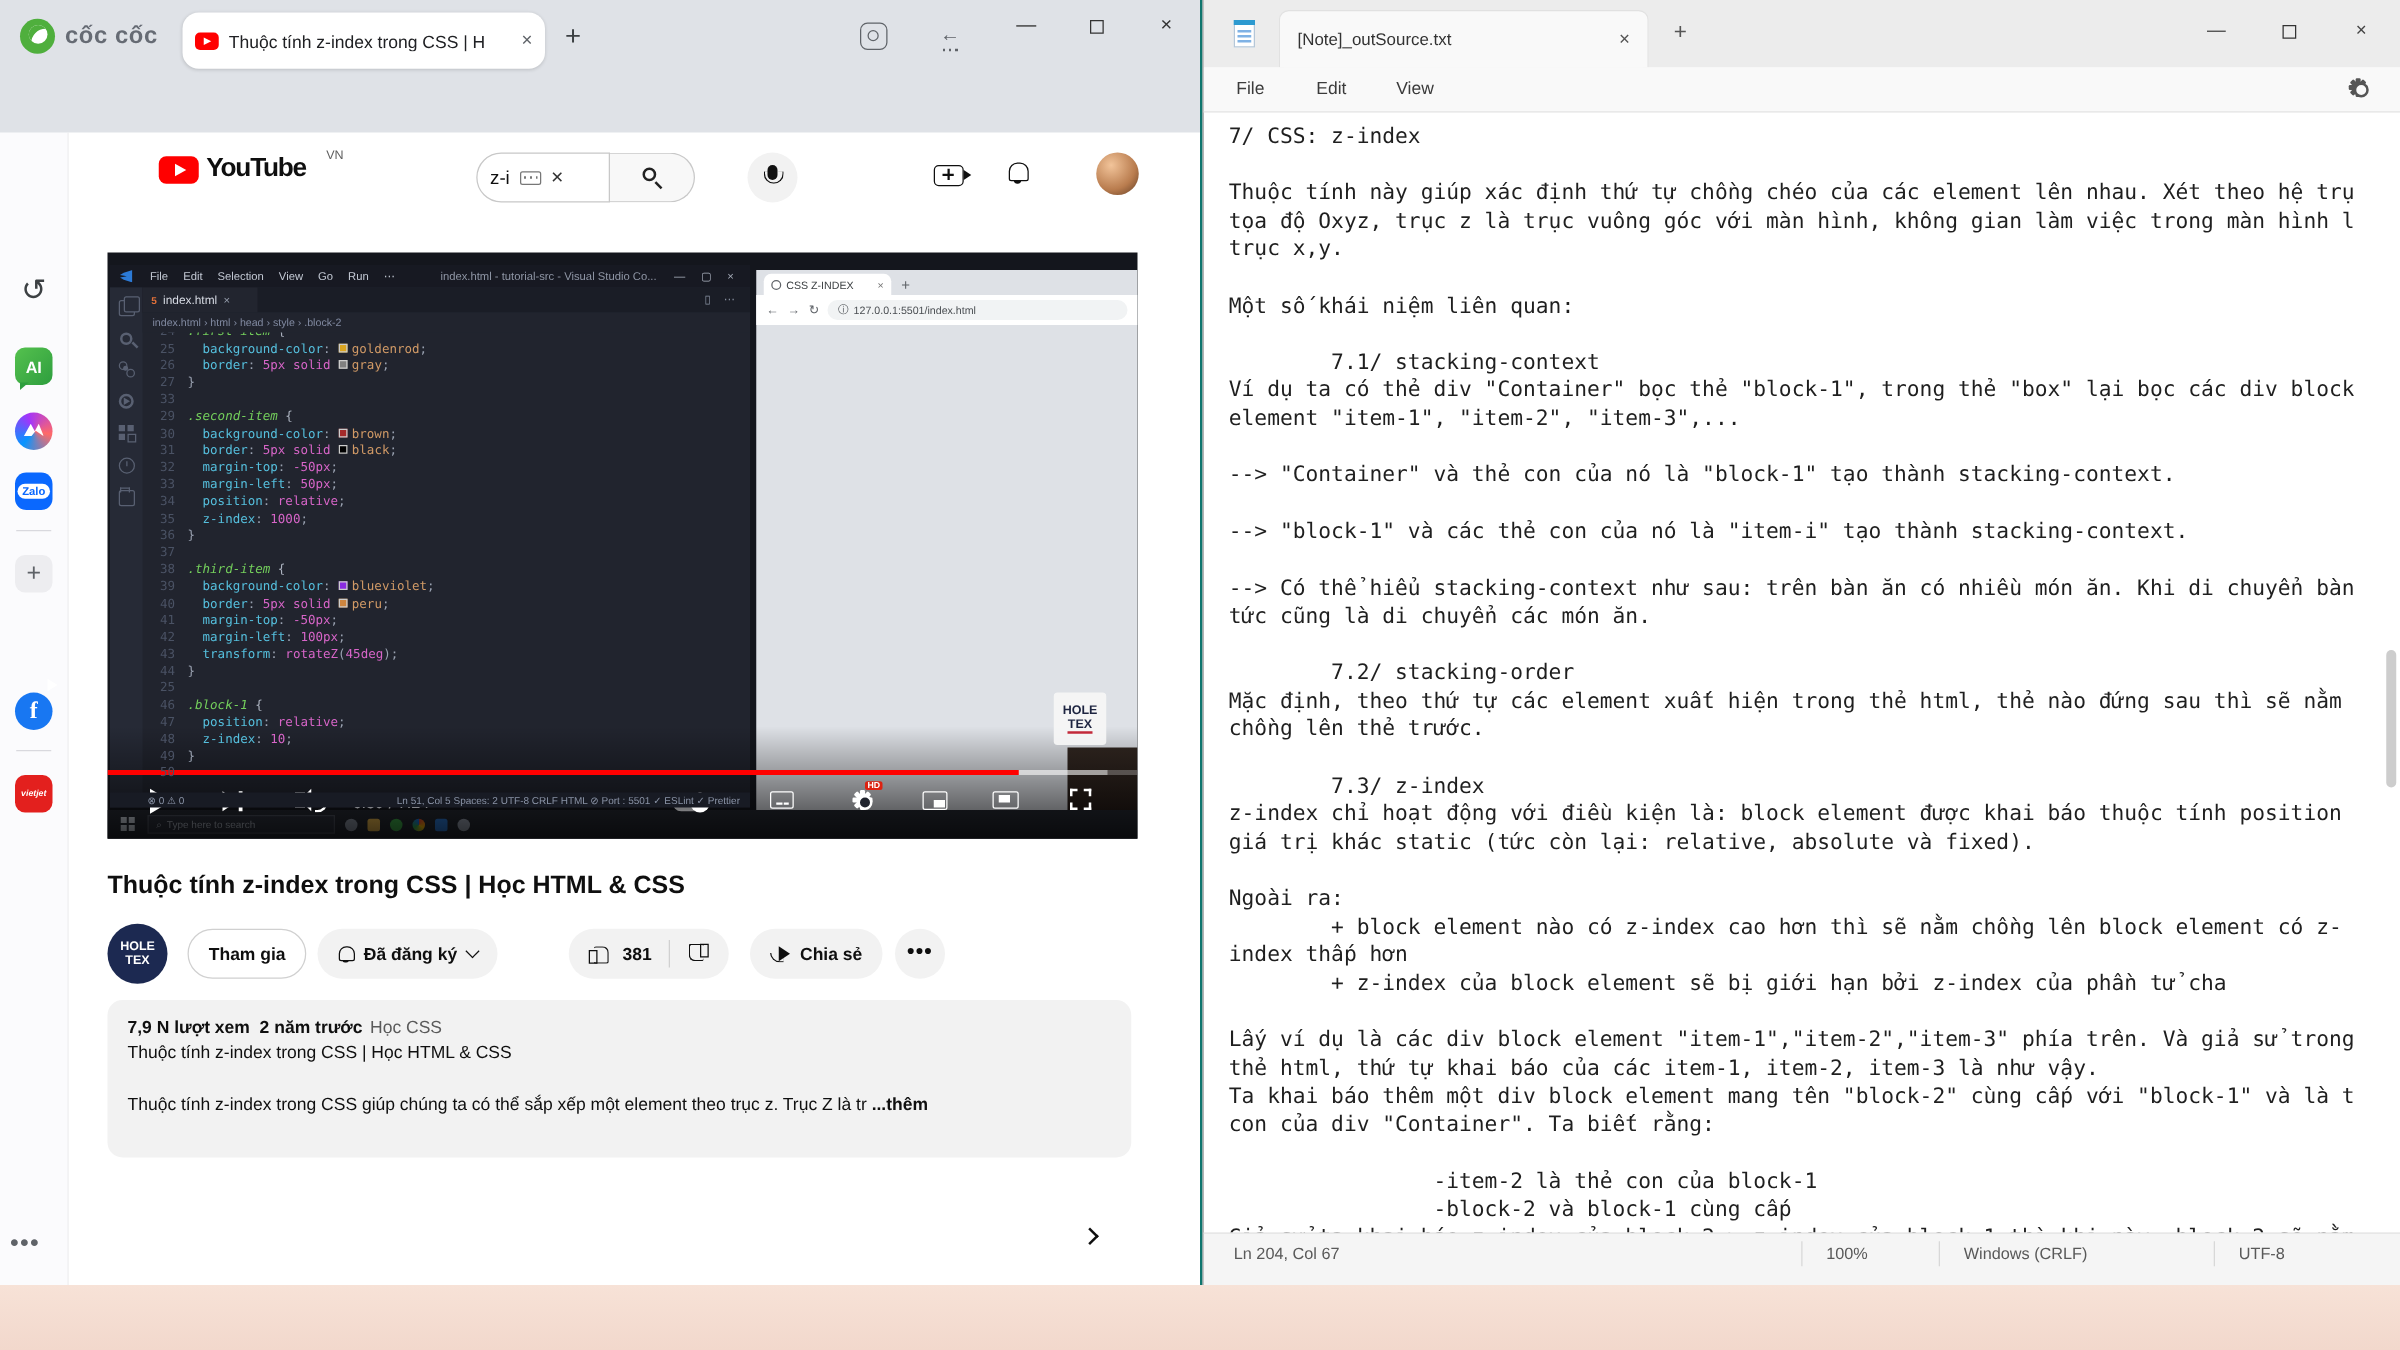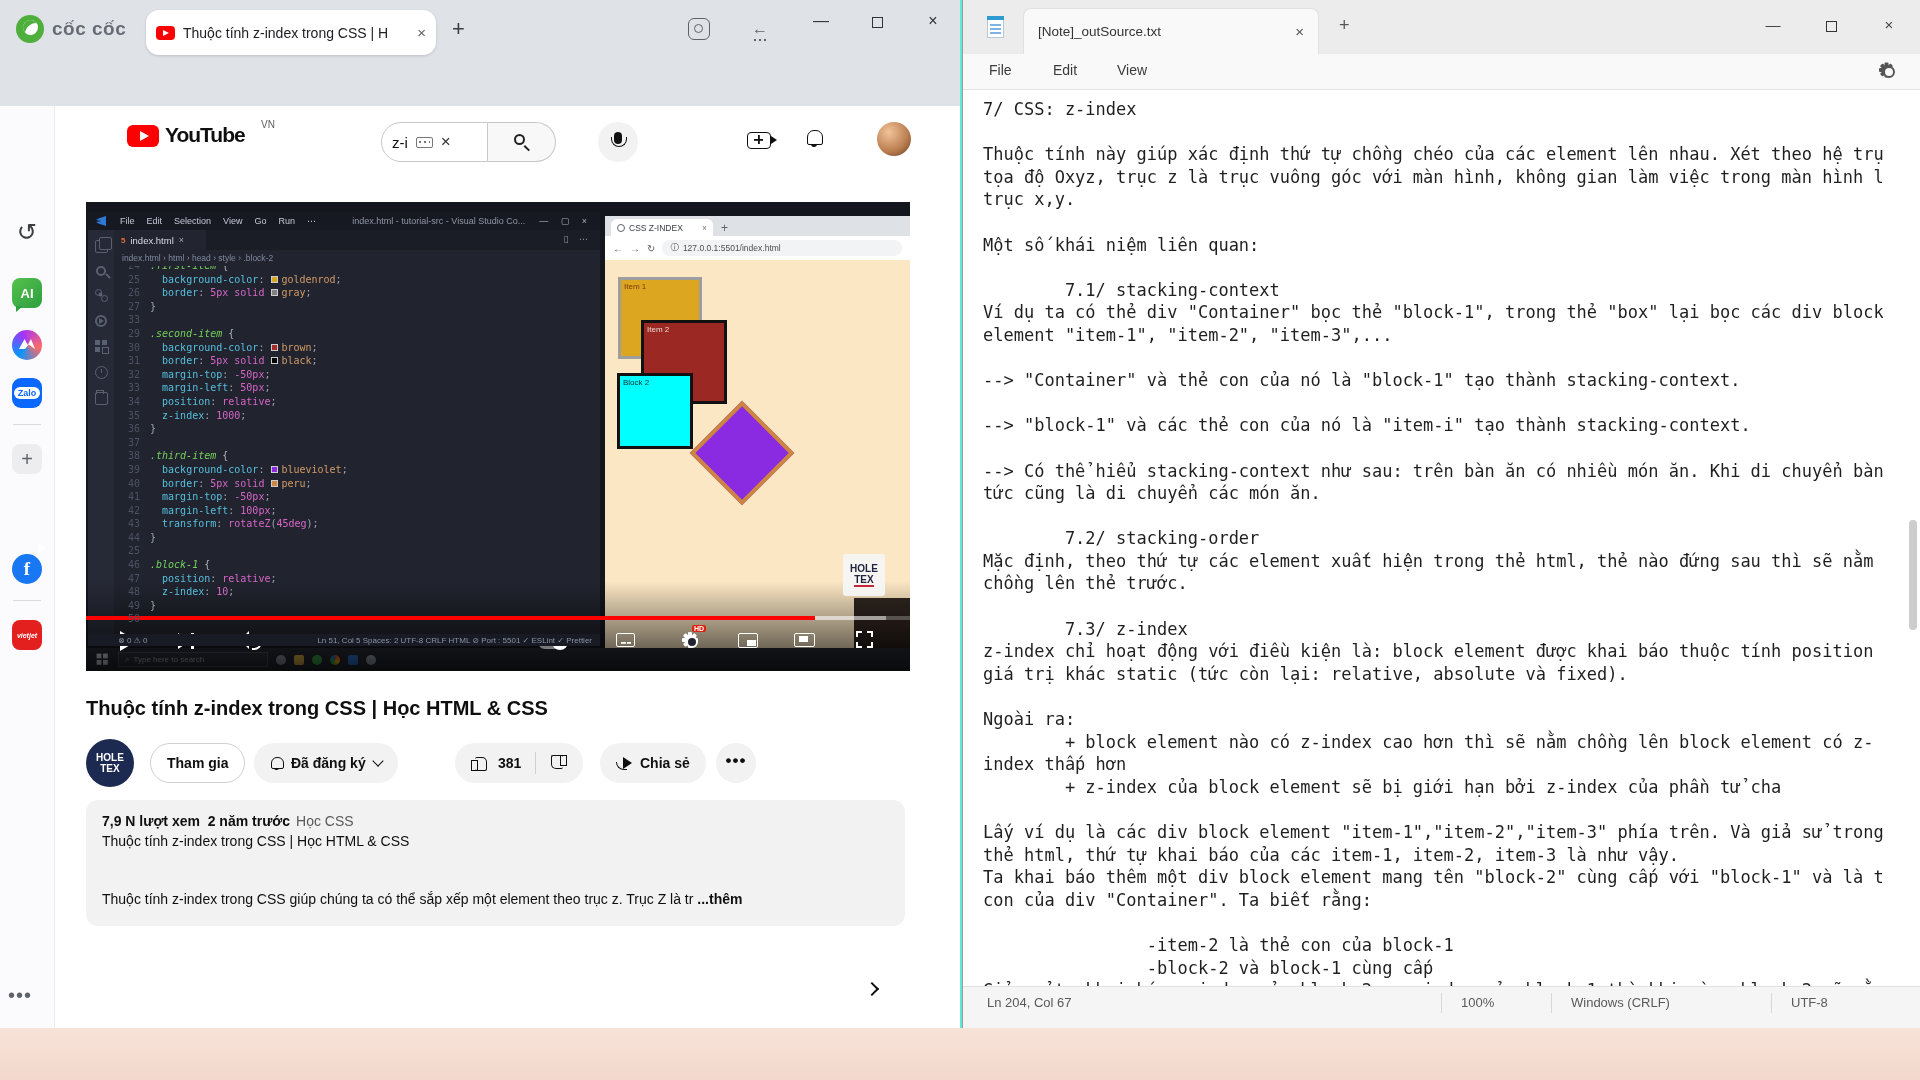--- a/index.html
+++ b/index.html
@@ -1,17 +1,17 @@
 <!DOCTYPE html>
 <html><head>
 <meta charset="utf-8">
 <style>
 *{box-sizing:border-box;margin:0;padding:0}
 html,body{width:1920px;height:1080px;overflow:hidden;font-family:"Liberation Sans","DejaVu Sans",sans-serif}
-.screen{position:relative;width:1920px;height:1080px;background:#5eead4}
+.screen{position:relative;width:1920px;height:1080px;background:#0f766e}
 
 
 .browser{position:absolute;left:0;top:0;width:960px;height:1028px;background:#dfe2e7}
 .b-top{position:absolute;left:0;top:0;width:960px;height:58px}
 .cc-circle{position:absolute;left:16px;top:15px;width:28px;height:28px;border-radius:50%;background:#4faf3d}
 .cc-circle:after{content:"";position:absolute;left:7px;top:5px;width:15px;height:15px;border-radius:50%;background:#fff;box-shadow:6px 7px 0 -4px #4faf3d inset}
 .cc-brand{position:absolute;left:52px;top:18px;font-size:19px;font-weight:bold;color:#666b74;letter-spacing:.5px}
 .b-tab{position:absolute;left:146px;top:10px;width:290px;height:45px;background:#fff;border-radius:13px;box-shadow:0 1px 3px rgba(0,0,0,.15);display:flex;align-items:center;padding:0 10px}
 .b-fav{width:19px;height:14px;background:#f00;border-radius:4px;position:relative;flex:0 0 auto}
 .b-fav:after{content:"";position:absolute;left:7px;top:4px;border-left:6px solid #fff;border-top:3px solid transparent;border-bottom:3px solid transparent}
@@ -203,21 +203,21 @@
 .lsep{width:1px;height:22px;background:#d0d0d0;margin:0 4px}
 .share{left:545px;background:#f2f2f2}
 .sharr{width:16px;height:12px;position:relative}
 .sharr:before{content:"";position:absolute;right:0;top:0;border-left:9px solid #0f0f0f;border-top:6px solid transparent;border-bottom:6px solid transparent}
 .sharr:after{content:"";position:absolute;left:0;bottom:-1px;width:10px;height:7px;border:1.7px solid #0f0f0f;border-right:none;border-top:none;border-radius:0 0 0 8px}
 .morebtn{position:absolute;left:661px;top:637px;width:40px;height:40px;border-radius:50%;background:#f2f2f2;text-align:center;line-height:36px;font-size:17px;font-weight:bold;color:#0f0f0f;letter-spacing:1px}
 .desc{position:absolute;left:31px;top:694px;width:819px;height:126px;background:#f2f2f2;border-radius:12px;padding:13px 16px;font-size:14px;color:#0f0f0f}
 .desc .l1{font-weight:bold}
 .desc .tag{font-weight:normal;color:#5a5a5a;margin-left:6px}
 .desc .l2{margin-top:4px}
-.desc .l3{margin-top:42px}
+.desc .l3{margin-top:26px}
 .desc .more{font-weight:bold}
 .chips{position:absolute;left:31px;top:869px;width:770px;height:34px;display:flex;gap:12px;overflow:hidden}
 .chip{flex:0 0 auto;height:34px;line-height:34px;padding:0 14px;border-radius:8px;background:#f2f2f2;color:#0f0f0f;font-size:14px;font-weight:500;white-space:nowrap}
 .chip.active{background:#0f0f0f;color:#fff}
 .chipfade{position:absolute;left:741px;top:869px;width:60px;height:34px;background:linear-gradient(90deg,transparent,#fff 75%)}
 .chipnext{position:absolute;left:812px;top:878px;width:10px;height:10px;border-right:2px solid #0f0f0f;border-top:2px solid #0f0f0f;transform:rotate(45deg)}
 
 
 .notepad{position:absolute;left:962px;top:0;width:958px;height:1028px;background:#fff;border-left:1px solid #9a9a9a}
 .n-top{position:absolute;left:0;top:0;width:100%;height:54px;background:#ececec}
@@ -406,26 +406,20 @@
           <span class="cr-plus">+</span>
           <div class="cr-url">
             <span>←</span>
               <span>→</span>
               <span>↻</span>
             <span class="cr-pill">
                 <span>ⓘ</span>
                 <span>127.0.0.1:5501/index.html</span>
               </span>
           </div>
-          <div class="cr-page">
-            <div class="bx bx1">Item 1</div>
-            <div class="dia"></div>
-            <div class="bx bx2">Item 2</div>
-            <div class="bx bx3">Block 2</div>
-          </div>
         </div>
 
         <div class="rec">
           <span class="rec-start"></span>
           <span class="rec-search">
               <span>⌕</span>
               <span>Type here to search</span>
             </span>
           <span class="ri" style="background:#8b93a2;border-radius:50%"></span>
           <span class="ri" style="background:#e8b64c"></span>

